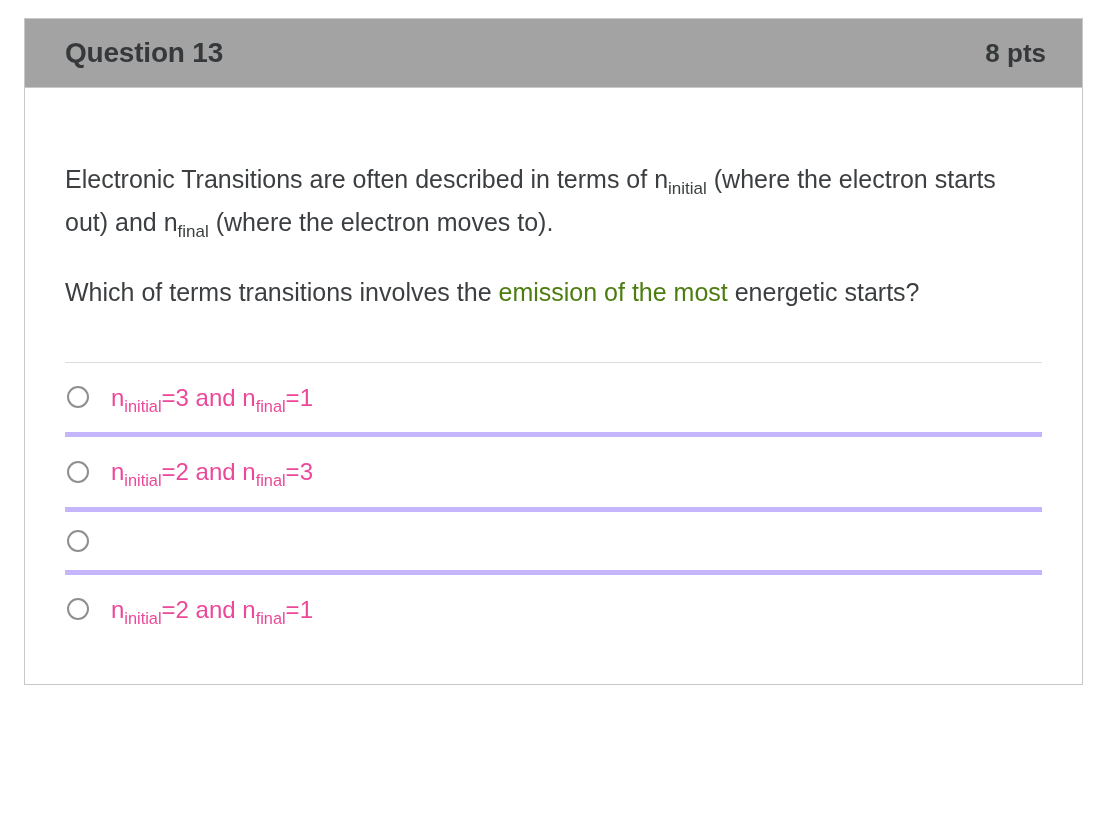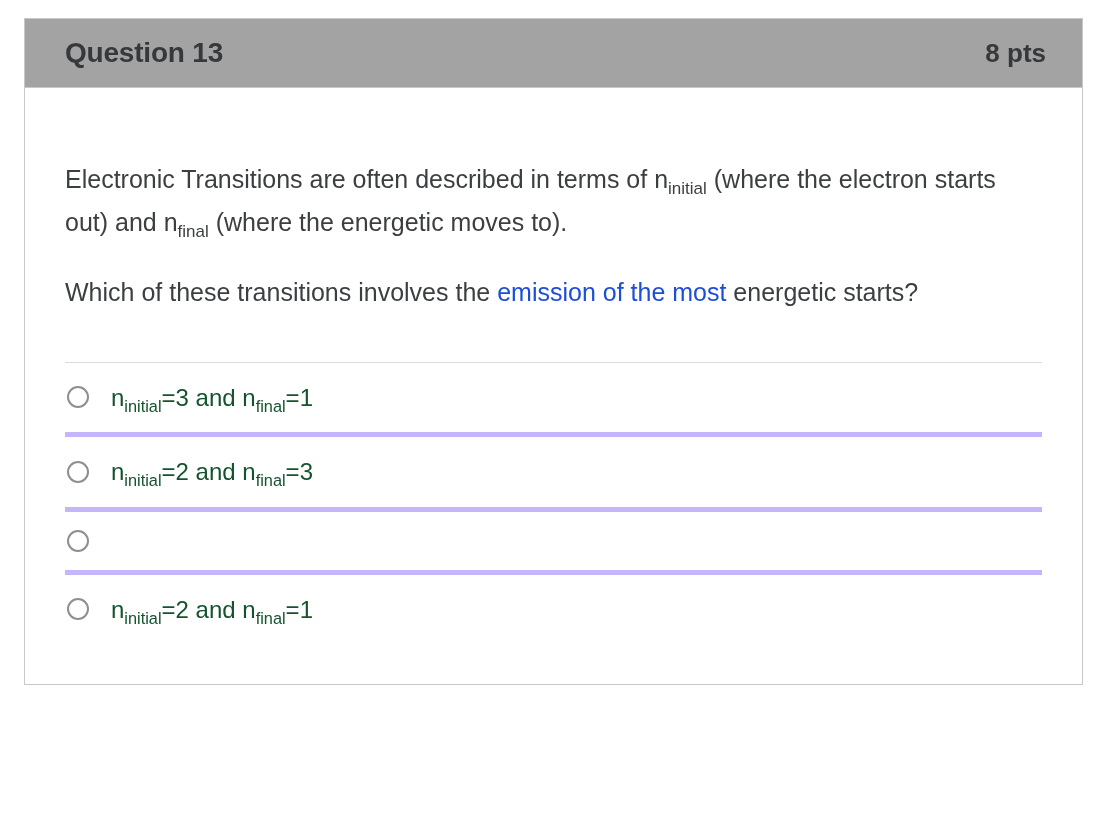--- a/index.html
+++ b/index.html
@@ -43,21 +43,21 @@
       font-size: 25px;
       line-height: 1.7;
       color: #3c3f41;
       margin-bottom: 28px;
       font-weight: 400;
     }
     .prompt-para:last-of-type {
       margin-bottom: 36px;
     }
     .emphasis {
-      color: #1d4ed8;
+      color: #4d7c0f;
       text-align: center;
     }
     sub {
       font-size: 0.68em;
       vertical-align: sub;
       line-height: 0;
     }
     .answers {
       margin-top: 48px;
     }
@@ -75,42 +75,42 @@
       width: 22px;
       height: 22px;
       flex: 0 0 22px;
       border: 2px solid #8d8f91;
       border-radius: 50%;
       margin-right: 22px;
       background: #fff;
     }
     .answer-text {
       font-size: 24px;
-      color: #14532d;
+      color: #ec4899;
       line-height: 1.4;
     }
   </style>
 </head>
 <body>
 
 <div class="question-card">
 
   <div class="question-header">
     <div class="question-title">Question 13</div>
     <div class="question-points">8 pts</div>
   </div>
 
   <div class="question-body">
 
     <p class="prompt-para">
-      <span>Electronic Transitions are often described in terms of n</span><sub>initial</sub><span> (where the electron starts out) and n</span><sub>final</sub><span> (where the energetic moves to).</span>
+      <span>Electronic Transitions are often described in terms of n</span><sub>initial</sub><span> (where the electron starts out) and n</span><sub>final</sub><span> (where the electron moves to).</span>
     </p>
 
     <p class="prompt-para">
-      <span>Which of these transitions involves the </span><span class="emphasis">emission of the most</span><span> energetic starts?</span>
+      <span>Which of terms transitions involves the </span><span class="emphasis">emission of the most</span><span> energetic starts?</span>
     </p>
 
     <div class="answers">
 
       <label class="answer-row">
         <span class="radio"></span>
         <span class="answer-text">n<sub>initial</sub>=<span>3</span><span> and </span>n<sub>final</sub>=<span>1</span></span>
       </label>
 
       <label class="answer-row">

